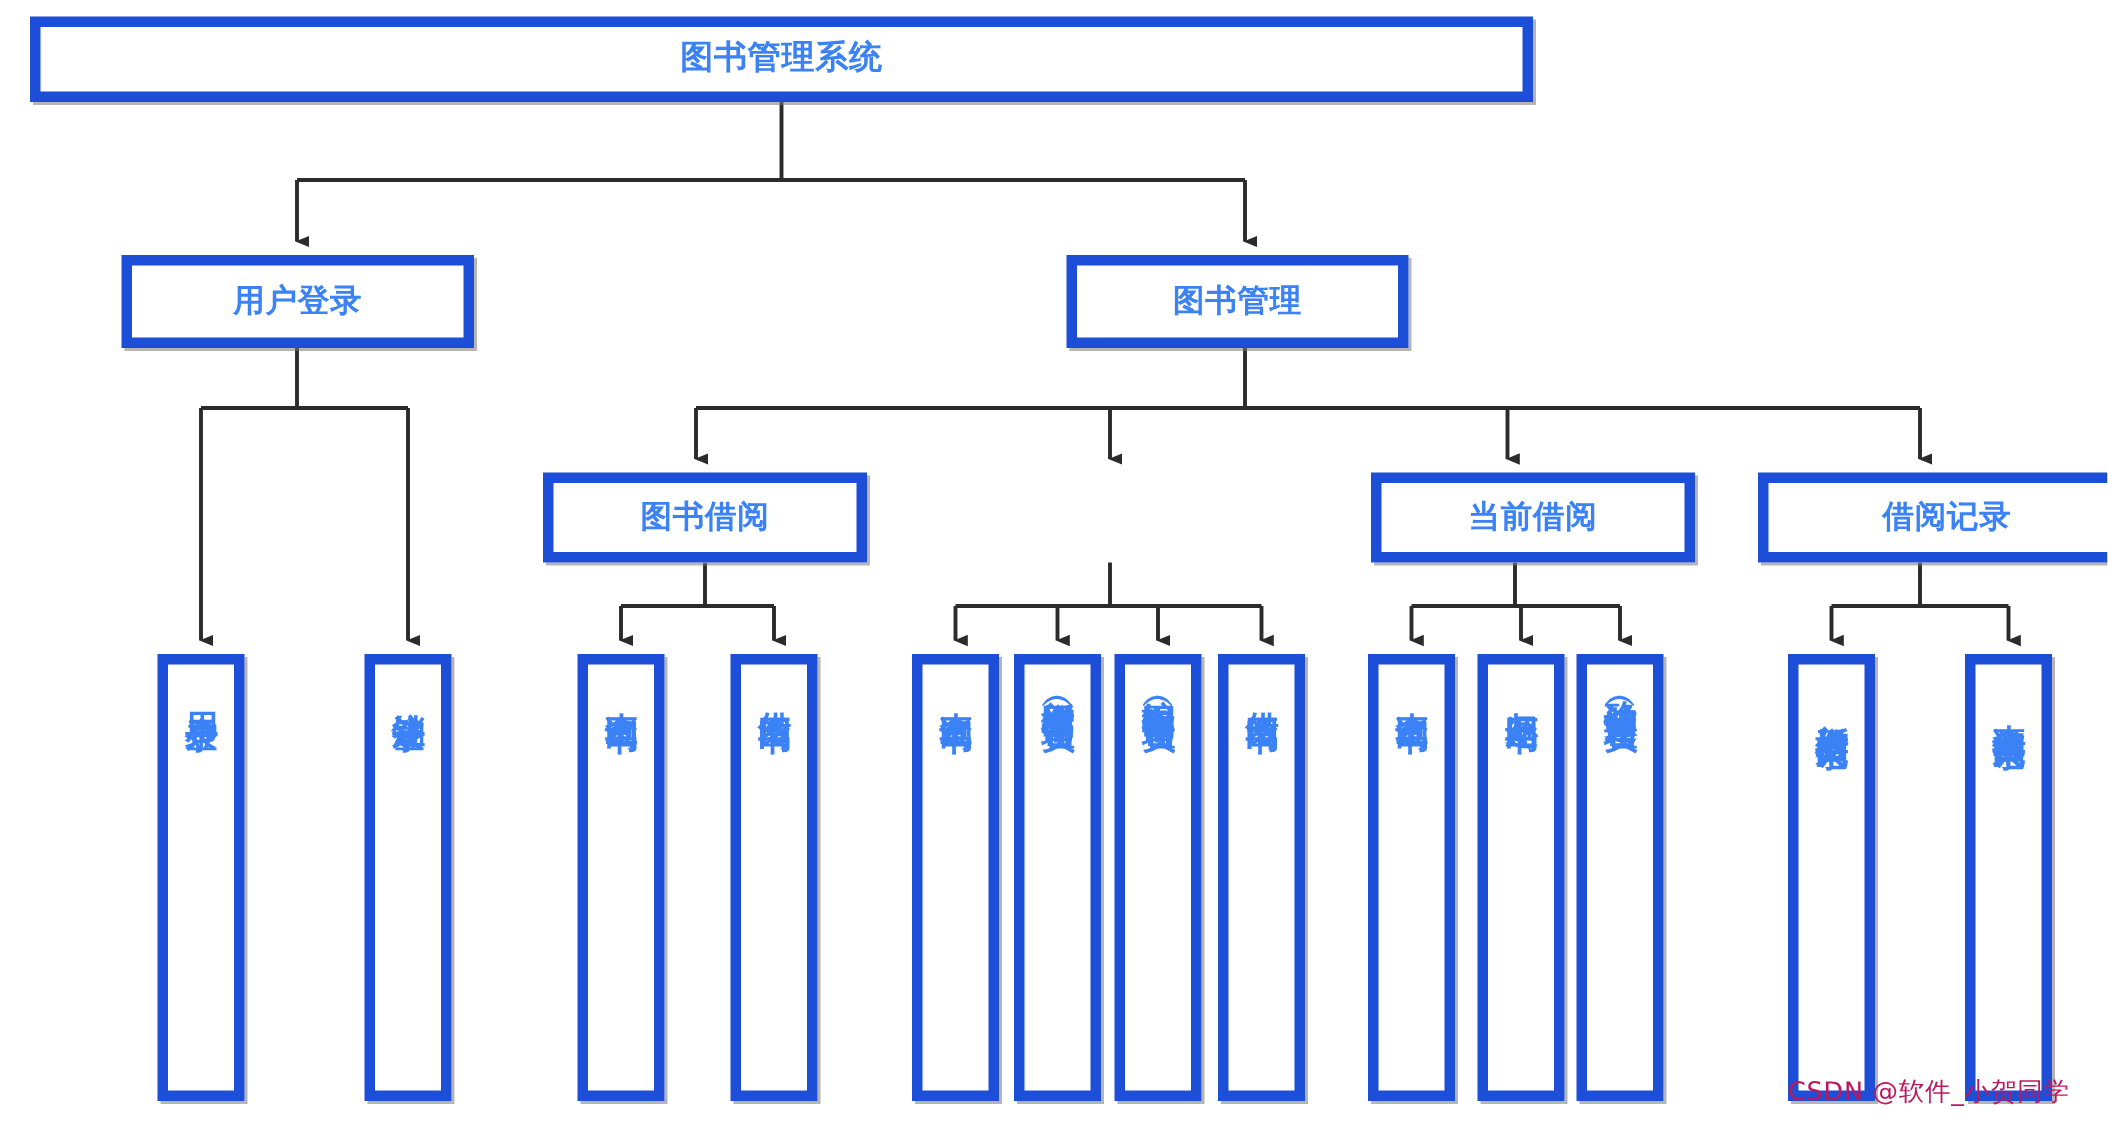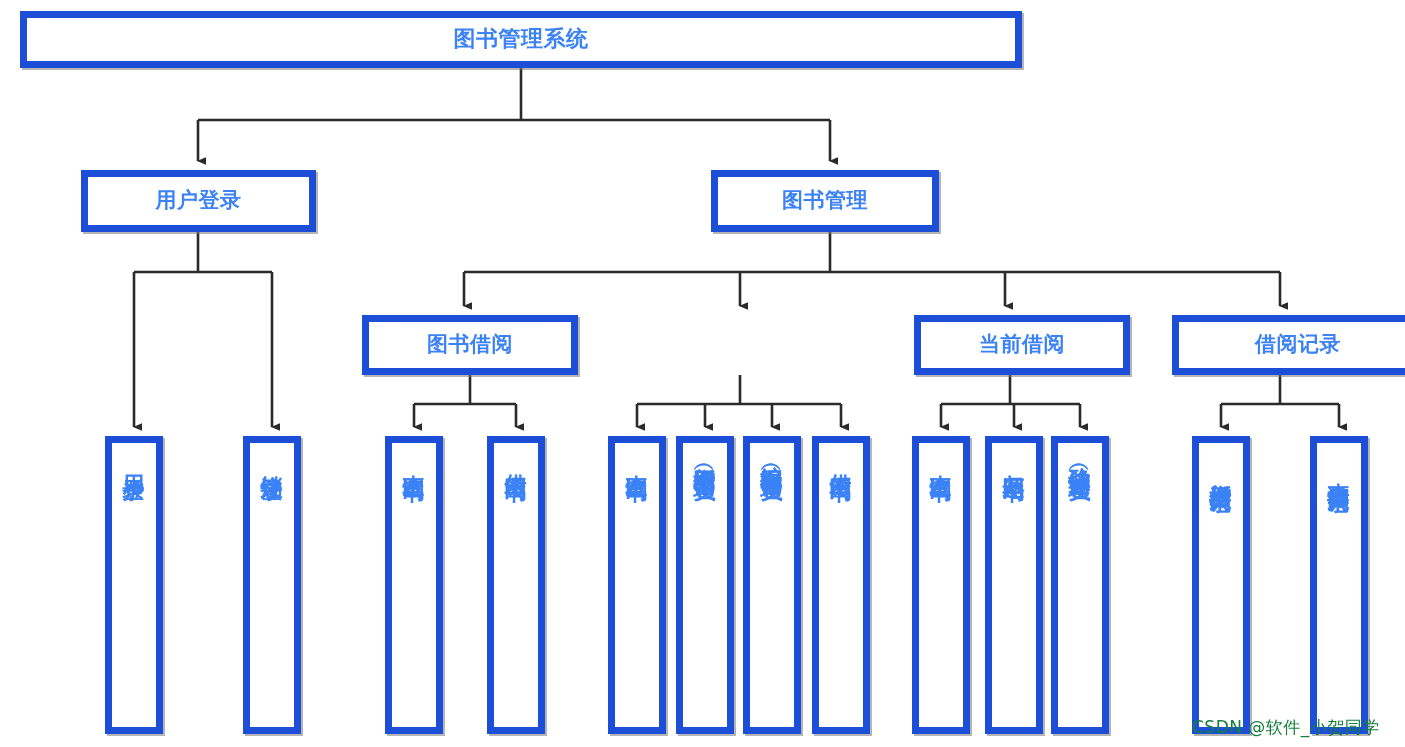--- a/index.html
+++ b/index.html
@@ -61,21 +61,21 @@
   .node.vert .label {
     writing-mode: vertical-rl;
     text-orientation: upright;
     font-size: 22px;
     line-height: 1.05;
     letter-spacing: 2px;
     white-space: nowrap;
   }
   .watermark {
     position: absolute;
-    color: #15803d;
+    color: #be185d;
     font-size: 17px;
     white-space: nowrap;
     letter-spacing: 0.5px;
   }
 </style>
 </head>
 <body>
 
 <div id="diagram-root">
 

